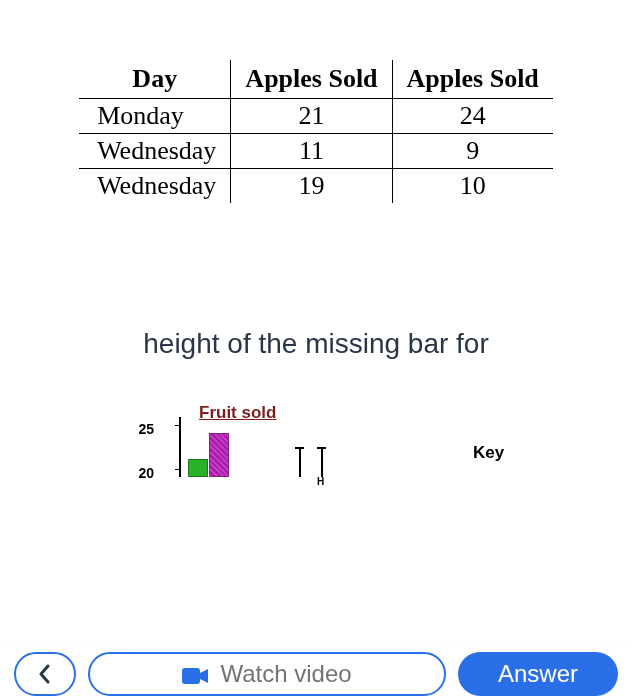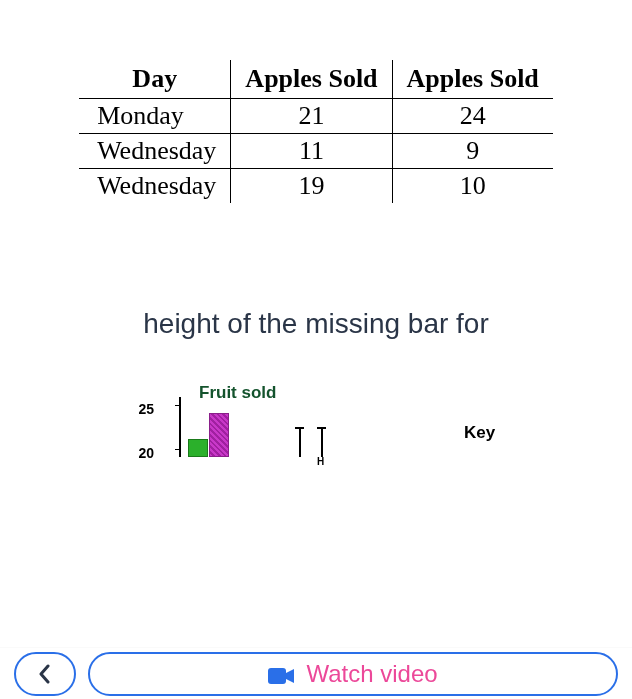--- a/index.html
+++ b/index.html
@@ -16,21 +16,21 @@
     }
     .intro {
       font-size: 28px;
       color: #2a3547;
       line-height: 1.3;
       font-family: -apple-system, Arial, sans-serif;
       margin-top: 4px;
     }
     .table-wrap {
       margin-top: 60px;
-      margin-bottom: 64px;
+      margin-bottom: 84px;
       display: flex;
       justify-content: center;
     }
     table {
       border-collapse: collapse;
       font-family: 'Times New Roman', serif;
     }
     th {
       font-weight: bold;
       font-size: 26px;
@@ -67,24 +67,25 @@
     }
     .chart-area {
       position: relative;
       margin-left: 100px;
       height: 80px;
     }
     .chart-title {
       font-family: Arial, sans-serif;
       font-weight: bold;
       font-size: 17px;
-      color: #14532d;
+      color: #7f1d1d;
       position: absolute;
       left: 75px;
       top: 0;
+      text-decoration: underline;
     }
     .y-axis {
       position: absolute;
       left: 30px;
       top: 18px;
       font-family: Arial, sans-serif;
       font-size: 14px;
       font-weight: bold;
     }
     .tick25 { position: absolute; top: 0; right: 0; }
@@ -130,21 +131,21 @@
     .mtick-long {
       position: absolute;
       bottom: 0;
       width: 1.5px;
       background: #000;
     }
     .mtick-h { position: absolute; width: 9px; height: 1.5px; background: #000; left: -4px; bottom: 28px; }
     .mlabel { position: absolute; font-family: Arial, sans-serif; font-size: 10px; bottom: -10px; font-weight: bold;}
     .key-label {
       position: absolute;
-      left: 340px;
+      left: 349px;
       top: 40px;
       font-family: Arial, sans-serif;
       font-weight: bold;
       font-size: 17px;
     }
     .bottom-bar {
       position: absolute;
       bottom: 0;
       left: 0;
       width: 632px;
@@ -169,21 +170,21 @@
     .back-btn svg { width: 16px; height: 20px; }
     .watch-btn {
       flex: 1;
       height: 44px;
       border: 2.5px solid #2a6fe8;
       border-radius: 24px;
       display: flex;
       align-items: center;
       justify-content: center;
       gap: 10px;
-      color: #ec4899;
+      color: #737373;
       font-family: -apple-system, Arial, sans-serif;
       font-size: 24px;
       font-weight: 500;
       background: #fff;
     }
     .watch-btn .camicon {
       width: 28px; height: 20px;
       position: relative;
     }
     .answer-btn {
@@ -270,13 +271,16 @@
   </div>
   <div class="watch-btn">
     <span class="camicon">
       <svg viewBox="0 0 28 20" width="28" height="20">
         <rect x="0" y="2" width="18" height="16" rx="3" fill="#2a6fe8"></rect>
         <path d="M18 7 L26 3 L26 17 L18 13 Z" fill="#2a6fe8"></path>
       </svg>
     </span>
     <span>Watch video</span>
   </div>
+  <div class="answer-btn">
+    <span>Answer</span>
+  </div>
 </div>
 
 </body></html>

